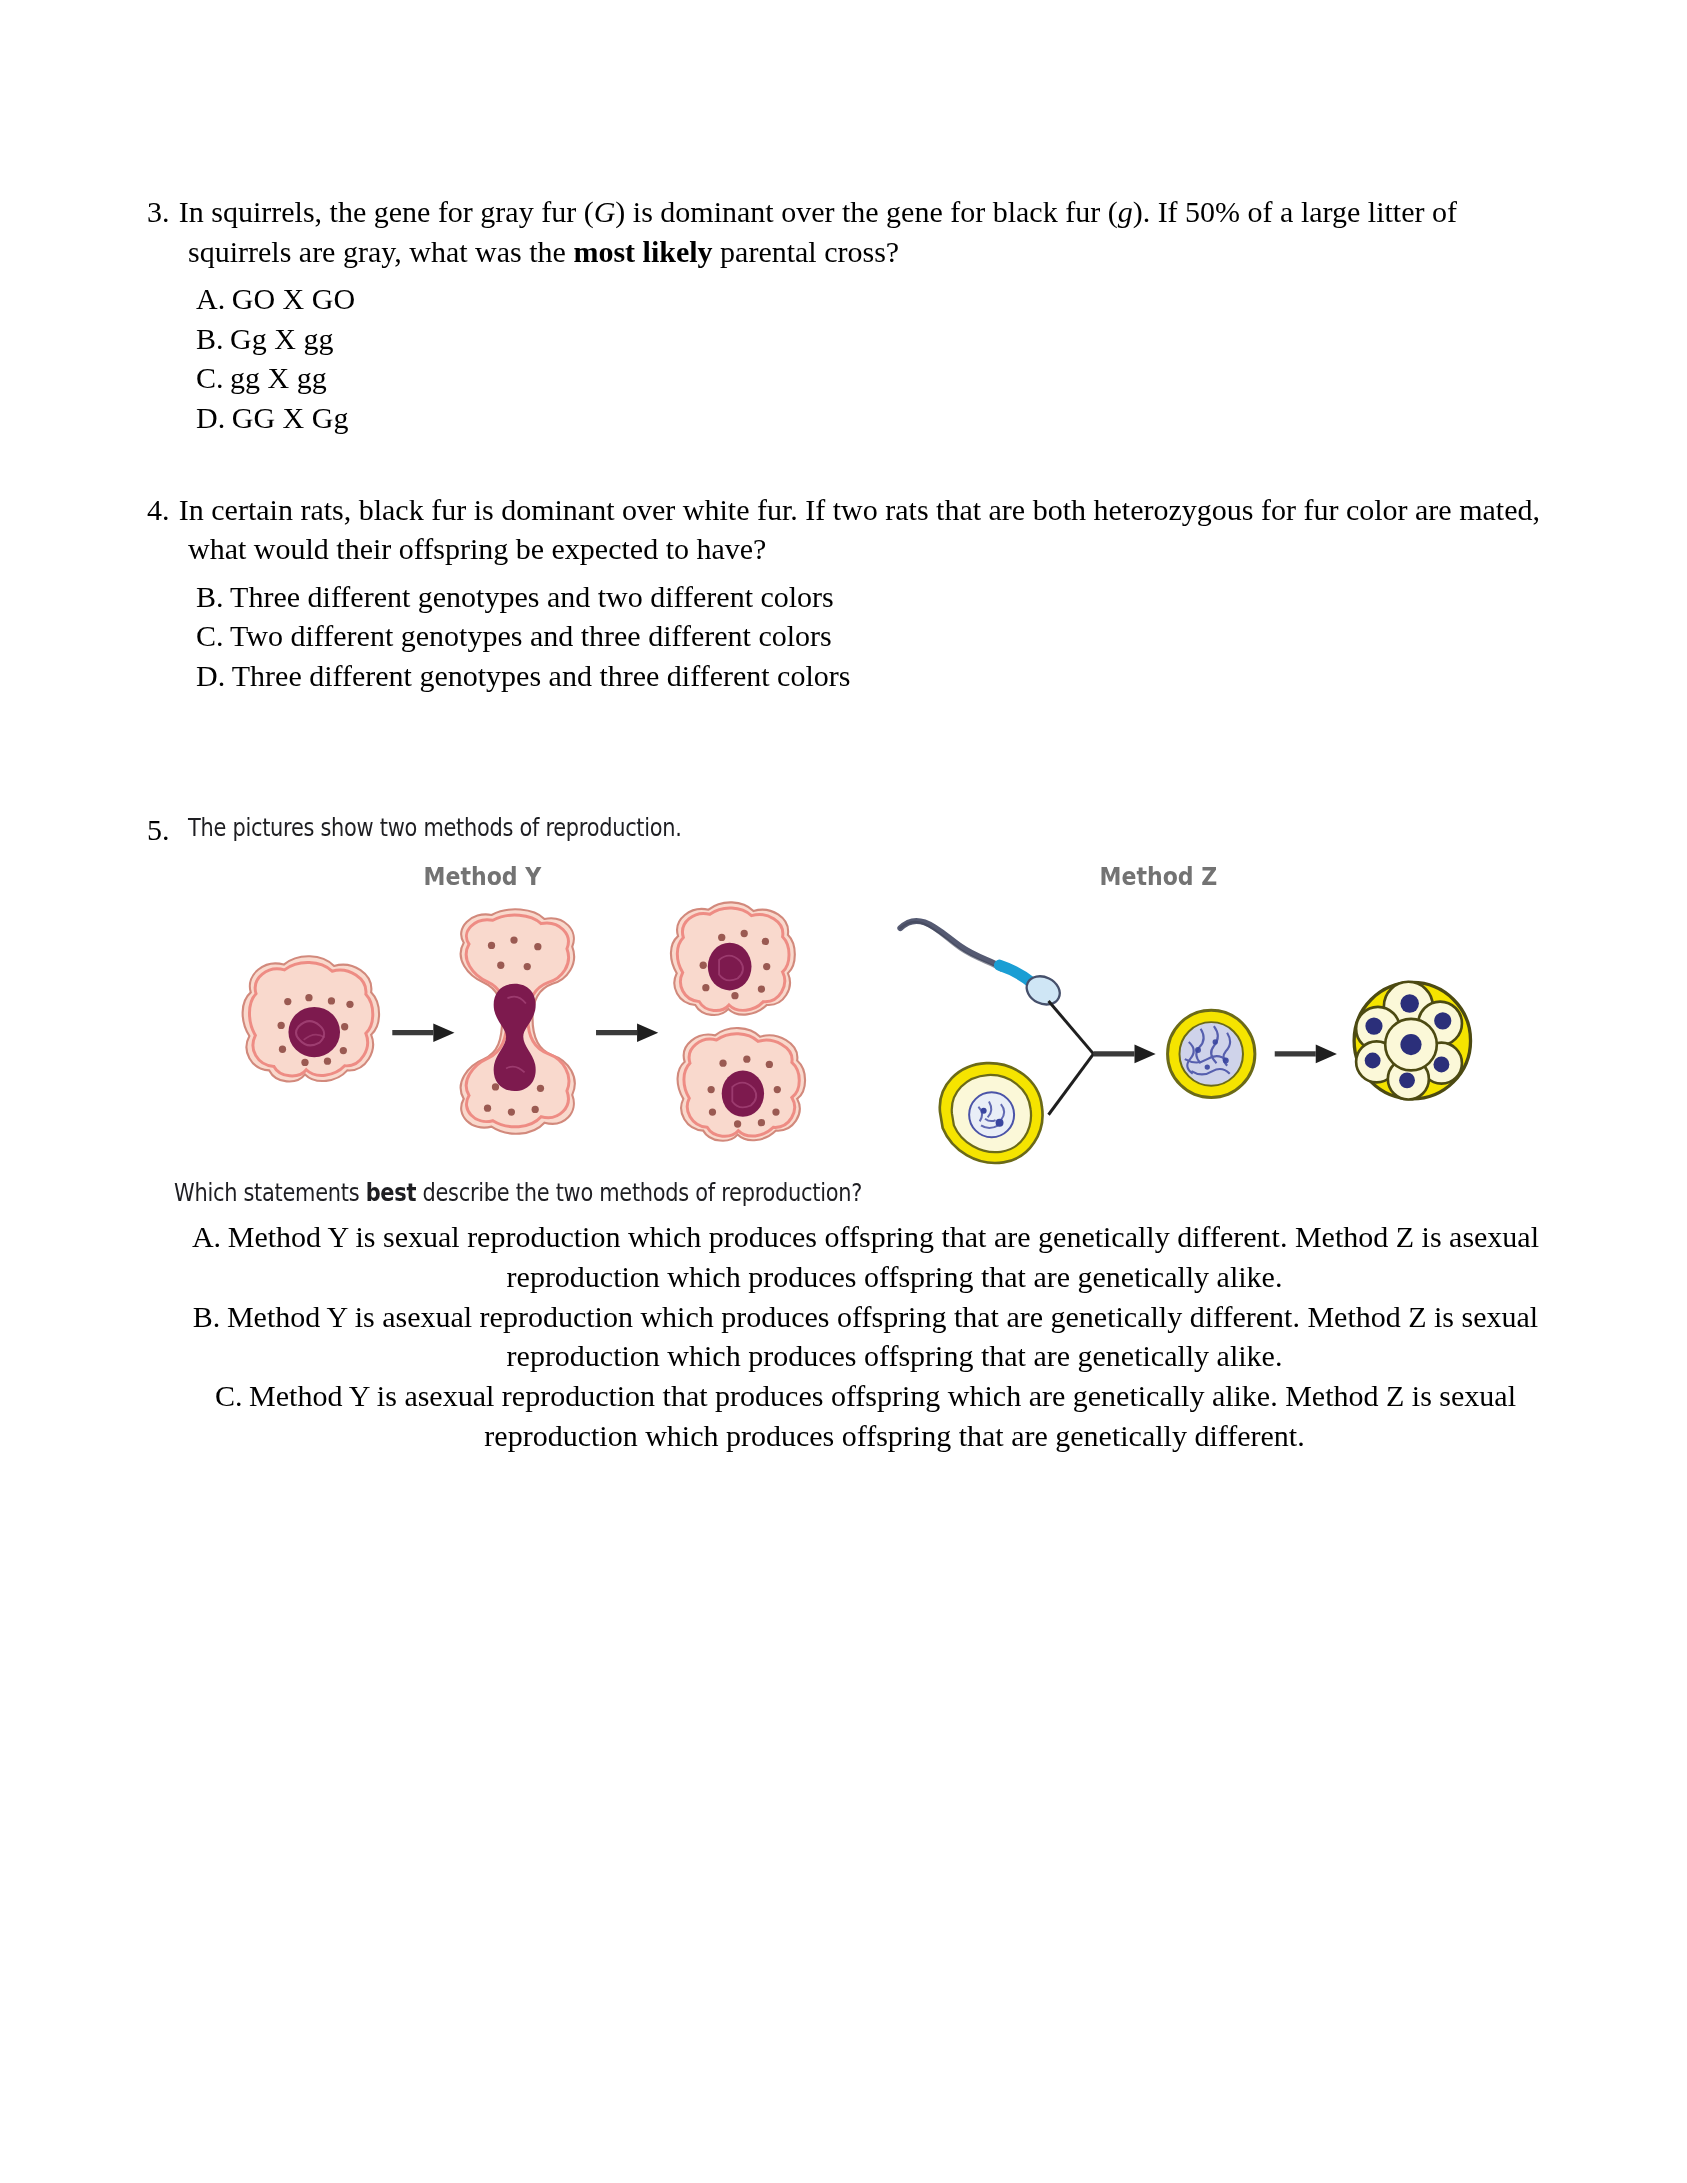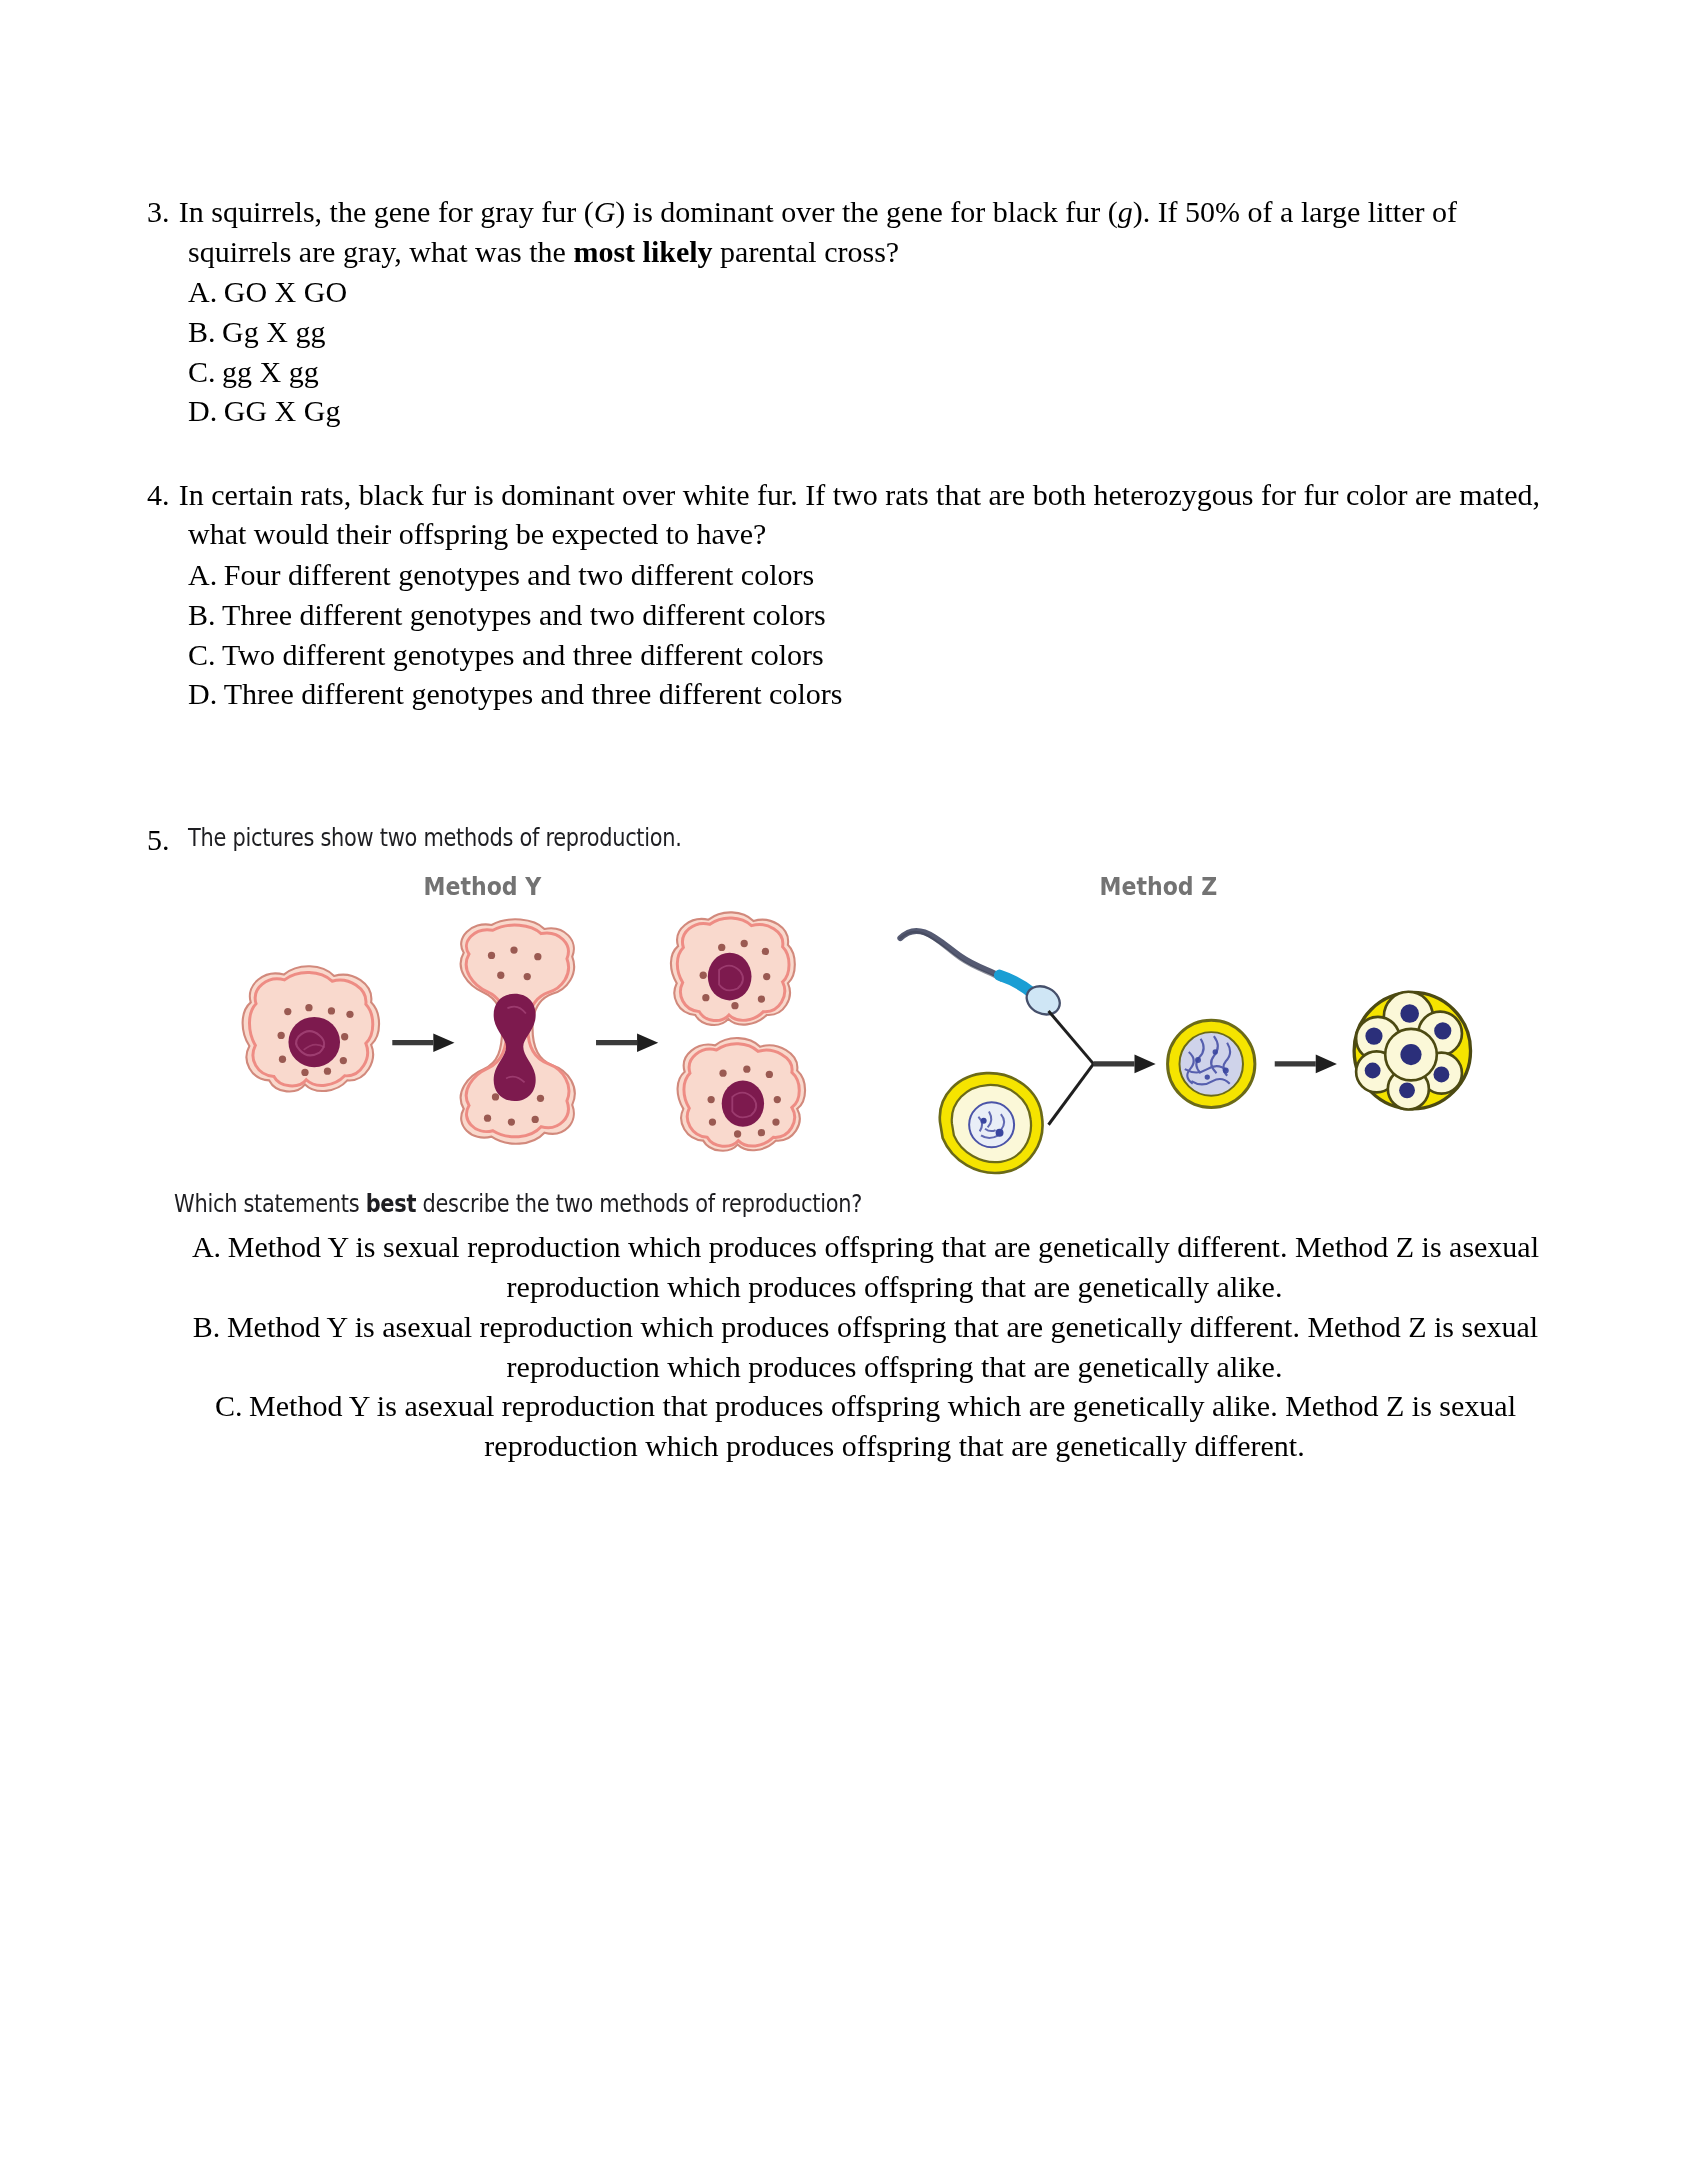--- a/index.html
+++ b/index.html
@@ -48,21 +48,21 @@
   }
   .q-stem em {
     font-style: italic;
   }
   .q-stem b, .strong {
     font-weight: bold;
   }
 
   .options {
     list-style: none;
-    margin: 0;
+    margin: 8px;
     padding: 0 0 0 41px;
   }
   .options li {
     font-size: 30px;
     line-height: 1.32;
     padding-left: 52px;
     text-indent: -52px;
     margin: 0;
   }
   .opt-letter { padding-right: 6.6px; }
@@ -157,21 +157,20 @@
         <li><span class="opt-letter">C.</span><span>gg X gg</span></li>
         <li><span class="opt-letter">D.</span><span>GG X Gg</span></li>
       </ul>
     </div>
 
     <div class="gap-q3q4"></div>
 
     <div class="question">
       <p class="q-stem"><span class="q-num">4.</span><span>In certain rats, black fur is dominant over white fur. If two rats that are both heterozygous for fur color are mated, what would their offspring be expected to have?</span></p>
       <ul class="options">
-        <li><span class="opt-letter">A.</span><span>Four different genotypes and two different colors</span></li>
         <li><span class="opt-letter">B.</span><span>Three different genotypes and two different colors</span></li>
         <li><span class="opt-letter">C.</span><span>Two different genotypes and three different colors</span></li>
         <li><span class="opt-letter">D.</span><span>Three different genotypes and three different colors</span></li>
       </ul>
     </div>
 
     <div class="gap-q4q5"></div>
 
     <div class="question q5">
 

